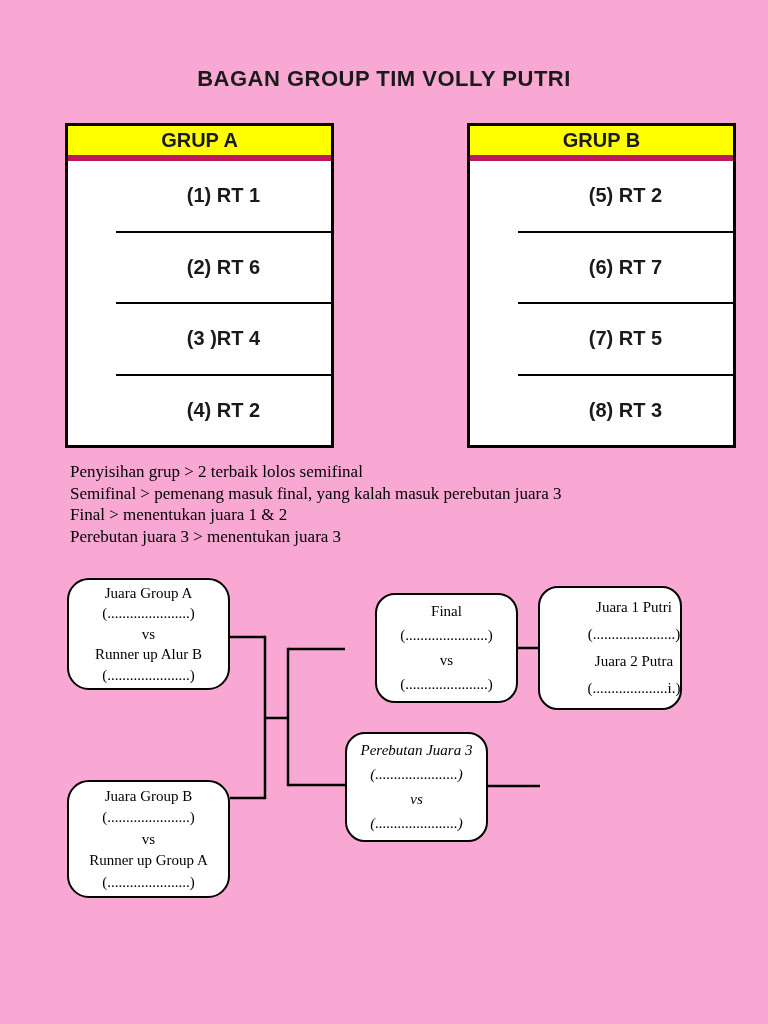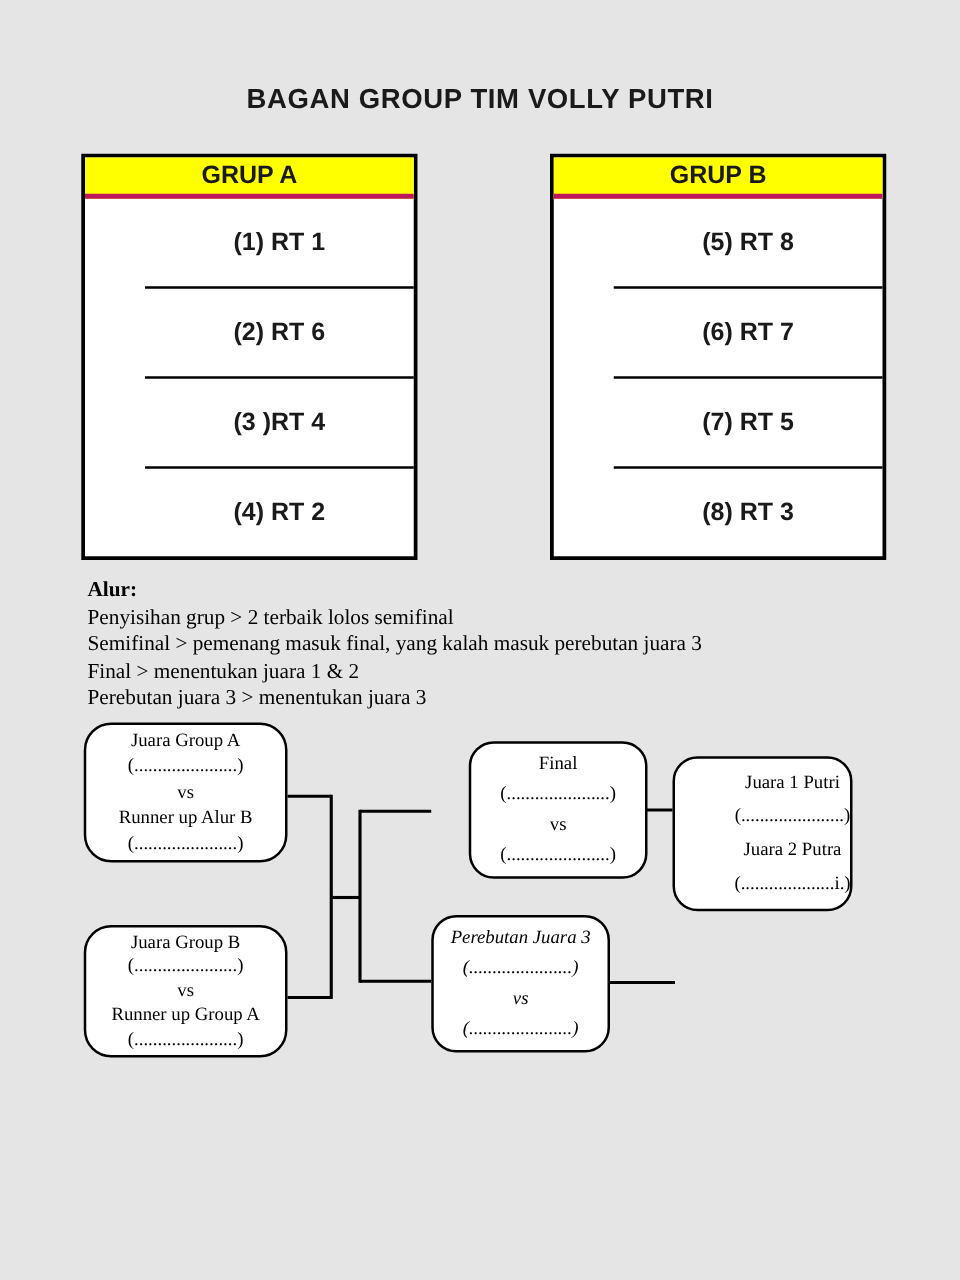--- a/index.html
+++ b/index.html
@@ -1,40 +1,40 @@
 <!DOCTYPE html>
 <html><head>
 <meta charset="utf-8">
 <style>
   html,body{margin:0;padding:0;background:#fff;}
   .page{
     position:relative;
     width:768px;height:1024px;
-    background:#e5e5e5;
+    background:#f9a8d4;
     overflow:hidden;
     font-family:"Liberation Sans",sans-serif;
   }
   .title{
     position:absolute;left:0;top:66px;width:768px;
     text-align:center;
     font-family:"Liberation Sans",sans-serif;
     font-weight:bold;font-size:22px;color:#1a1a1a;
     letter-spacing:0.5px;
   }
   
   .grp-table{
     position:absolute;top:123px;width:269px;height:325px;
     border:3px solid #000;box-sizing:border-box;
     display:flex;flex-direction:column;background:#fff;
   }
   .grp-a{left:65px;}
-  .grp-b{left:440px;text-align:right;}
+  .grp-b{left:467px;text-align:right;}
   .grp-header{
     flex:none;height:29px;background:#FFFF00;
-    border-bottom:4px solid #be185d;
+    border-bottom:6px solid #be185d;
     display:flex;align-items:center;justify-content:center;
     font-weight:bold;font-size:20px;color:#1a1a1a;
   }
   .grp-cell{
     flex:1;display:flex;align-items:center;justify-content:center;
     border-top:2px solid #000;
     font-weight:bold;font-size:20px;color:#1a1a1a;margin-left:48px;
   }
   .grp-cell.first{border-top:none;}
   
@@ -48,52 +48,51 @@
   .bbox{
     position:absolute;box-sizing:border-box;
     border:2px solid #000;border-radius:22px;background:#fff;
     display:flex;flex-direction:column;
     justify-content:space-evenly;align-items:center;
     font-family:"Liberation Serif",serif;
     font-size:15px;color:#000;text-align:center;line-height:1;
   }
   .bbox div{white-space:nowrap;}
   .box-sf1{left:67px;top:578px;width:163px;height:112px;}
-  .box-sf2{left:67px;top:740px;width:163px;height:106px;}
+  .box-sf2{left:67px;top:780px;width:163px;height:118px;}
   .box-final{left:345px;top:593px;width:143px;height:110px;border-radius:20px;margin-left:30px;}
   .box-third-match{left:345px;top:732px;width:143px;height:110px;border-radius:20px;font-style:italic;}
-  .box-winners{left:538px;top:605px;width:144px;height:124px;border-radius:20px;padding-left:48px;}
+  .box-winners{left:538px;top:586px;width:144px;height:124px;border-radius:20px;padding-left:48px;}
   .box-third{left:540px;top:759px;width:143px;height:53px;border-radius:13px;}
   .connectors{position:absolute;left:0;top:0;width:768px;height:1024px;}
 </style>
 </head>
 <body>
 
 <div class="page">
 
   <div class="title">BAGAN GROUP TIM VOLLY PUTRI</div>
 
   <div class="grp-table grp-a">
     <div class="grp-header">GRUP A</div>
     <div class="grp-cell first">(1) RT 1</div>
     <div class="grp-cell">(2) RT 6</div>
     <div class="grp-cell">(3 )RT 4</div>
     <div class="grp-cell">(4) RT 2</div>
   </div>
 
   <div class="grp-table grp-b">
     <div class="grp-header">GRUP B</div>
-    <div class="grp-cell first">(5) RT 8</div>
+    <div class="grp-cell first">(5) RT 2</div>
     <div class="grp-cell">(6) RT 7</div>
     <div class="grp-cell">(7) RT 5</div>
     <div class="grp-cell">(8) RT 3</div>
   </div>
 
   <div class="alur">
-    <div class="alur-heading">Alur:</div>
     <div>Penyisihan grup &gt; 2 terbaik lolos semifinal</div>
     <div>Semifinal &gt; pemenang masuk final, yang kalah masuk perebutan juara 3</div>
     <div>Final &gt; menentukan juara 1 &amp; 2</div>
     <div>Perebutan juara 3 &gt; menentukan juara 3</div>
   </div>
 
   <svg class="connectors" viewBox="0 0 768 1024" xmlns="http://www.w3.org/2000/svg">
     <g stroke="#000" stroke-width="2.5" fill="none">
       <line x1="230" y1="637" x2="265" y2="637"></line>
       <line x1="230" y1="798" x2="265" y2="798"></line>

